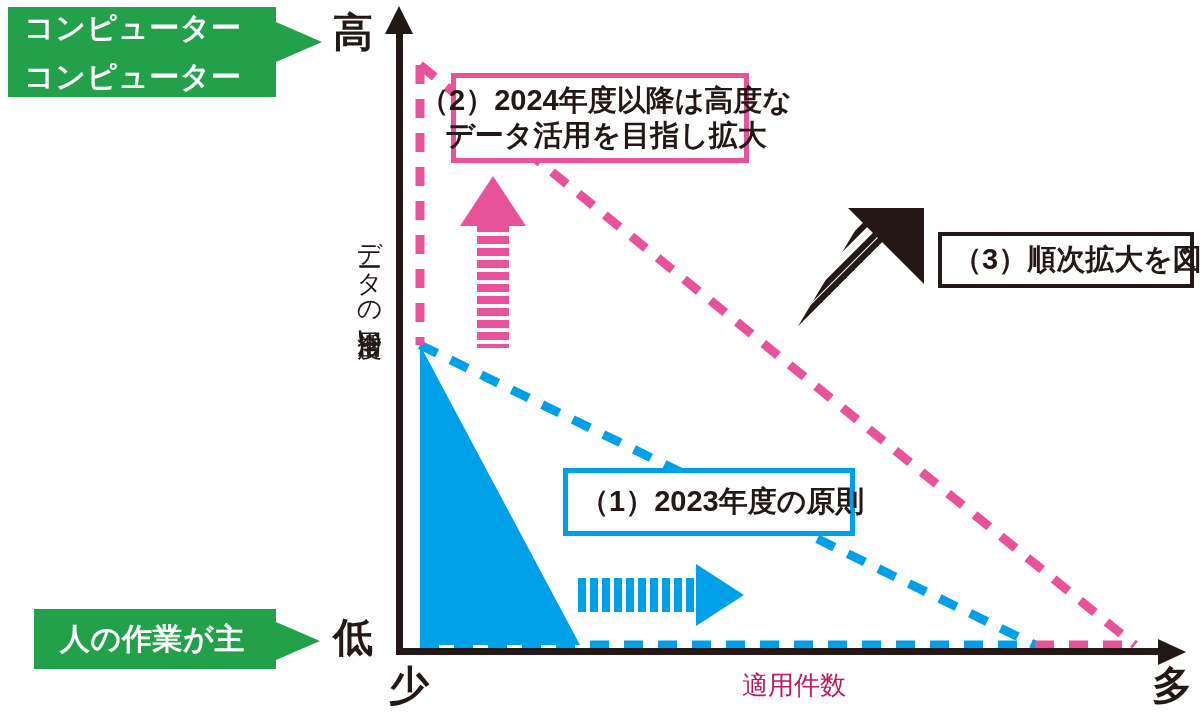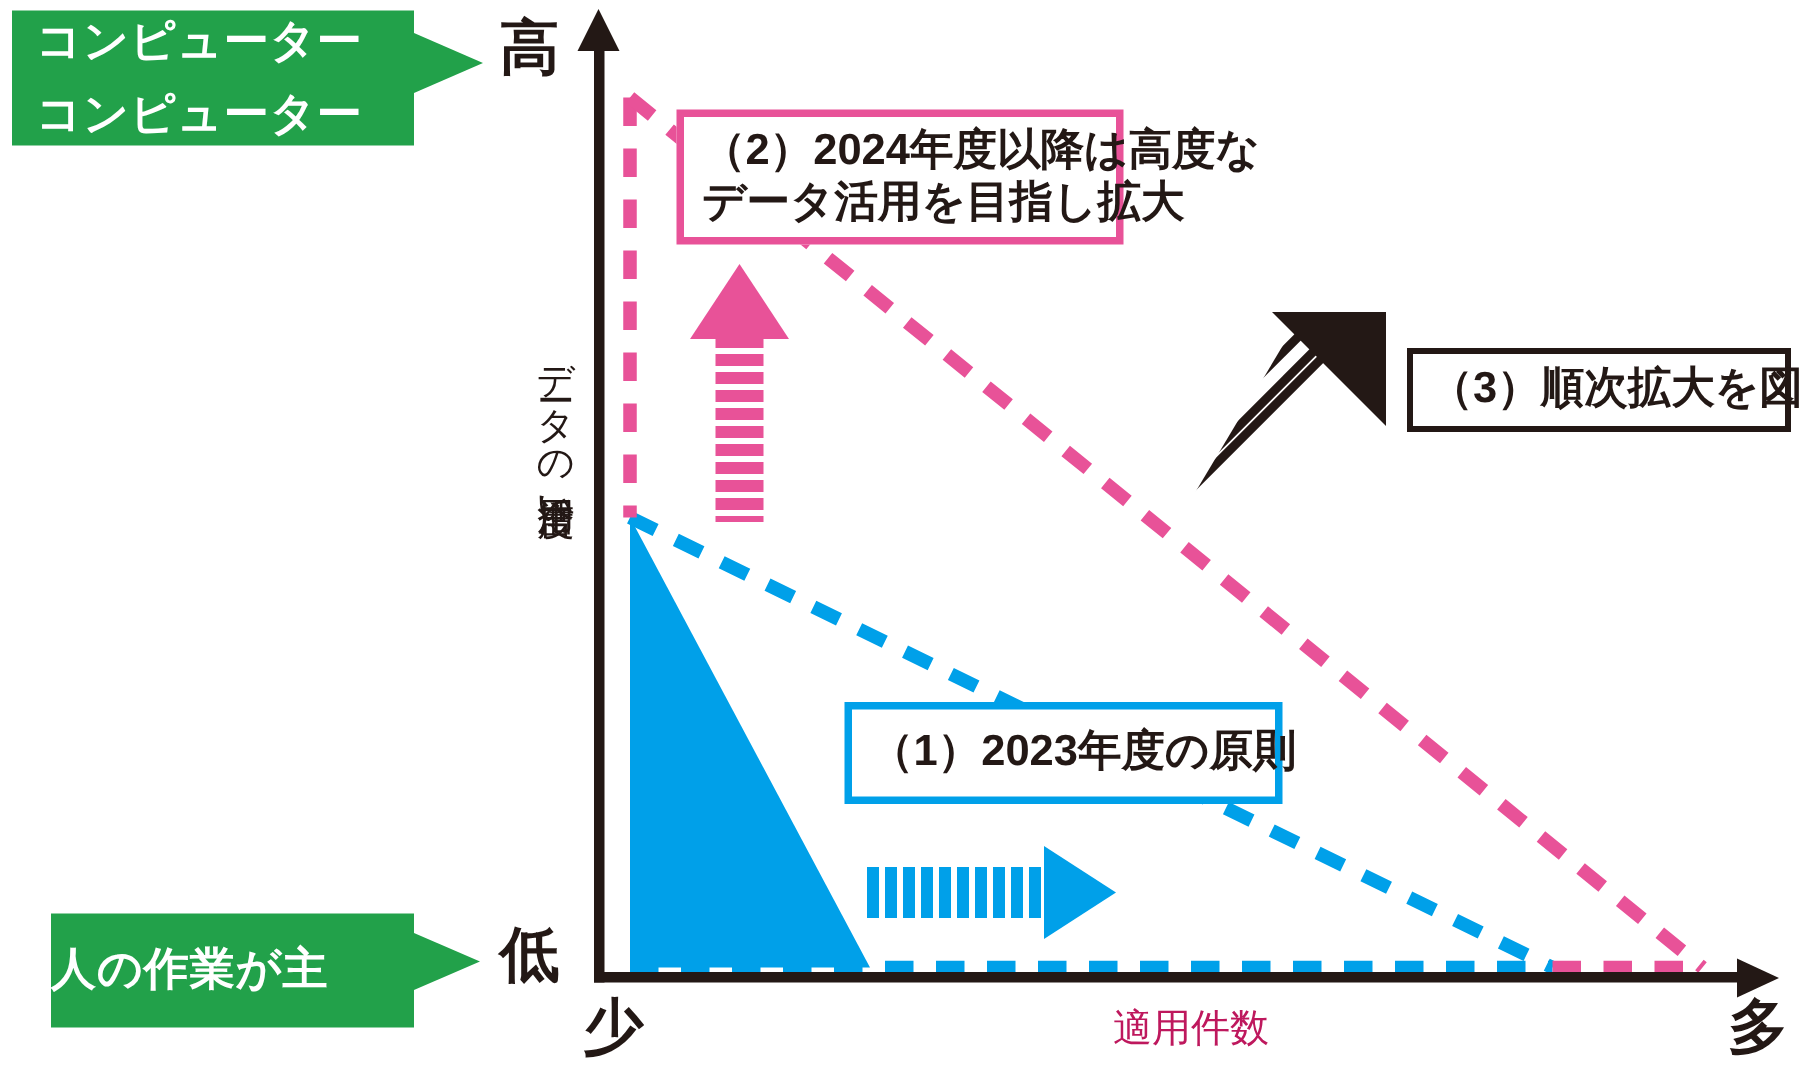--- a/index.html
+++ b/index.html
@@ -54,21 +54,22 @@
   #banner-top-arrow {
     left: 276px;
     top: 22px;
     border-width: 20px 0 20px 46px;
   }
 
   #banner-bottom {
     left: 34px;
     top: 609px;
     width: 242px;
-    height: 76px;
+    height: 60px;
+    padding-left: 26px;
     box-sizing: border-box;
     font-size: 30px;
   }
   #banner-bottom-arrow {
     left: 276px;
     top: 622px;
     border-width: 19px 0 19px 44px;
   }
 
   
@@ -170,20 +171,21 @@
   }
 
   #callout-2 {
     left: 451px;
     top: 73px;
     width: 298px;
     height: 90px;
     border: 5px solid #e85298;
     padding-left: 12px;
     font-size: 29px;
+    align-items: center;
   }
   #callout-1 {
     left: 563px;
     top: 468px;
     width: 292px;
     height: 68px;
     border: 5px solid #00a0e9;
     padding-left: 12px;
     font-size: 29px;
   }

